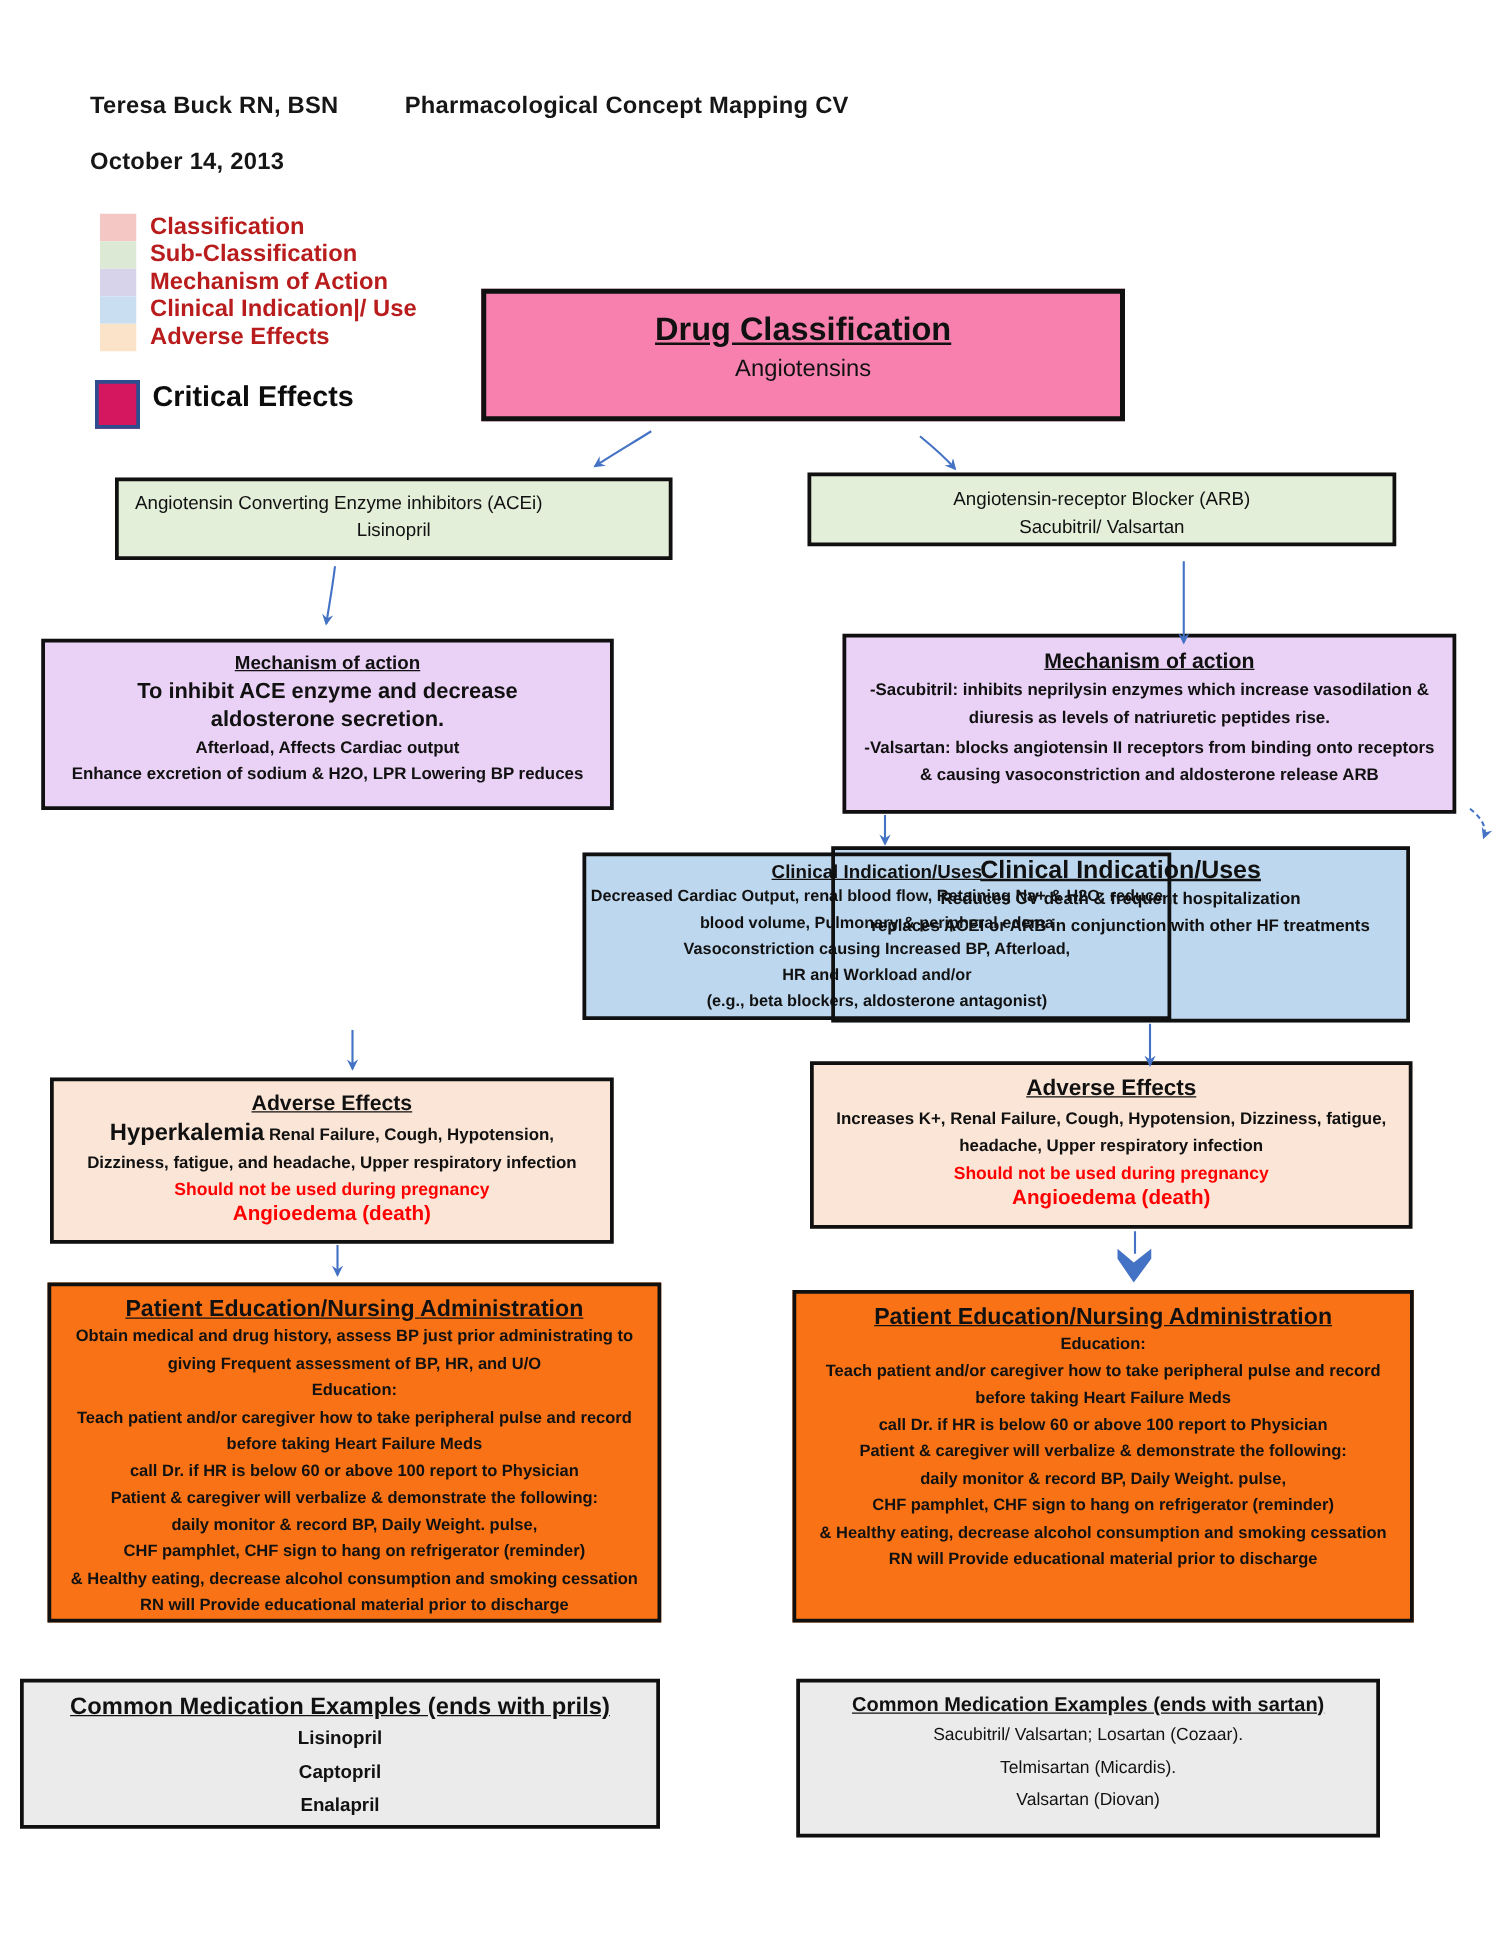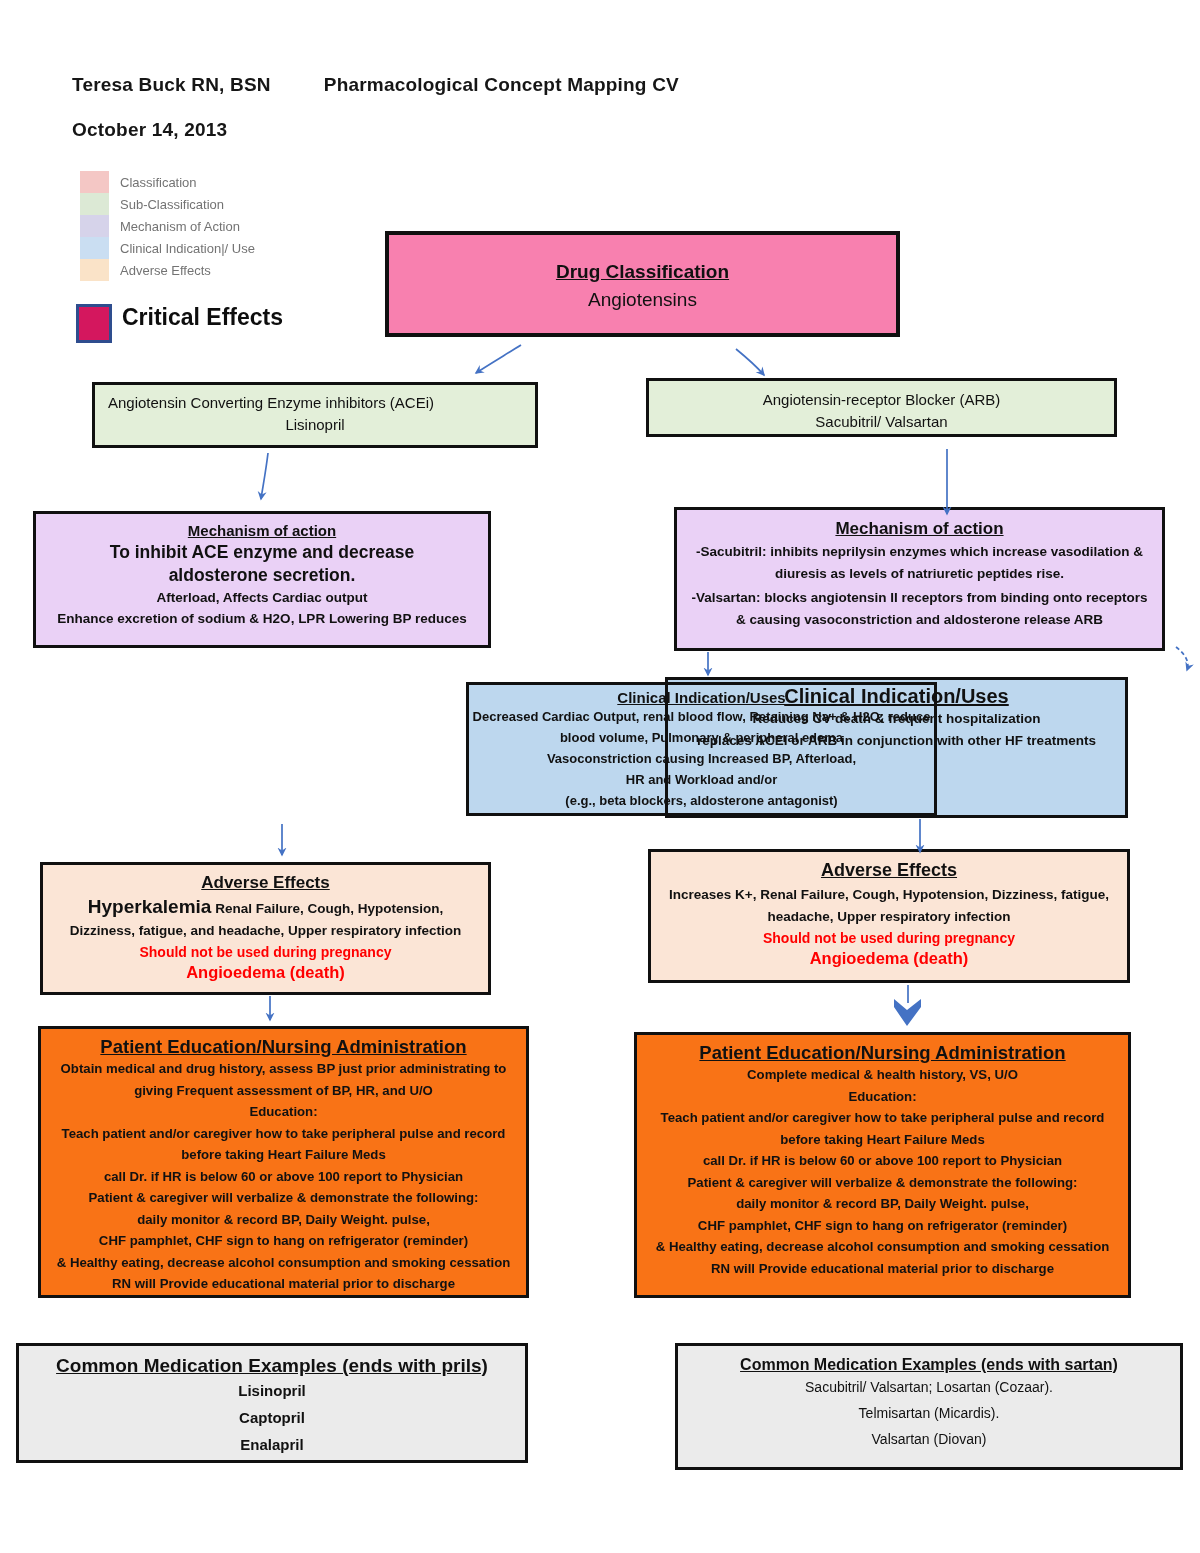--- a/index.html
+++ b/index.html
@@ -4,36 +4,36 @@
 <style>
   html,body{margin:0;padding:0;background:#ffffff;}
   #canvas{position:relative;width:1200px;height:1553px;background:#ffffff;
           font-family:"Liberation Sans",sans-serif;color:#111;overflow:hidden;}
   .abs{position:absolute;box-sizing:border-box;}
   
   .hdr{font-size:19px;font-weight:600;letter-spacing:.2px;color:#161616;}
   
   .legend-row{display:flex;align-items:center;height:22px;}
   .legend-swatch{width:29px;height:22px;flex:0 0 29px;}
-  .legend-label{margin-left:11px;font-size:13px;font-weight:400;color:#737373;white-space:nowrap;}
+  .legend-label{margin-left:11px;font-size:19px;font-weight:700;color:#b91c1c;white-space:nowrap;}
   .crit-swatch{width:30px;height:33px;background:#D4175E;border:3px solid #2E4D8E;}
   .crit-label{font-size:23px;font-weight:800;color:#0d0d0d;white-space:nowrap;}
   
   .box{position:absolute;box-sizing:border-box;border:3px solid #101010;text-align:center;}
   .u{text-decoration:underline;}
   .pink{background:#F880AF;border-width:4px;}
   .green{background:#E3EFD9;}
   .purple{background:#EAD1F6;}
   .peach{background:#FBE5D6;}
   .orange{background:#f97316;}
   .gray{background:#EBEBEB;}
   .bluefill{background:#BDD7EE;position:absolute;}
   .blueborder{position:absolute;box-sizing:border-box;border:3px solid #101010;background:transparent;text-align:center;}
   .red{color:#FF0000;}
-  .t-pink{font-size:19px;font-weight:800;padding-top:26px;}
+  .t-pink{font-size:26px;font-weight:800;padding-top:13px;}
   .s-pink{font-size:19px;font-weight:500;margin-top:6px;}
   .green-l1{font-size:15px;font-weight:500;text-align:left;padding:9px 22px 0 13px;}
   .green-l1c{font-size:15px;font-weight:500;padding-top:10px;}
   .green-l2{font-size:15px;font-weight:500;margin-top:5px;}
   .moaL-title{font-size:15px;font-weight:600;padding-top:8px;}
   .moaL-em{font-size:17.5px;font-weight:800;margin:2px 24px 0;line-height:23px;}
   .moa-line{font-size:13.5px;font-weight:600;line-height:21px;margin:0 10px;}
   .moaR-title{font-size:17px;font-weight:700;padding-top:9px;}
   .moaR-line{font-size:13.5px;font-weight:600;line-height:22px;margin:2px 12px 0;}
   .cliL-title{font-size:15px;font-weight:700;padding-top:4px;}
@@ -156,38 +156,37 @@
     <div class="pe-line">Teach patient and/or caregiver how to take peripheral pulse and record before taking Heart Failure Meds</div>
     <div class="pe-line"><span>call Dr. if HR is below </span><b>60</b><span> or above </span><b>100</b><span> report to Physician</span></div>
     <div class="pe-line">Patient &amp; caregiver will verbalize &amp; demonstrate the following:</div>
     <div class="pe-line">daily monitor &amp; record BP, Daily Weight. pulse,</div>
     <div class="pe-line">CHF pamphlet, CHF sign to hang on refrigerator (reminder)</div>
     <div class="pe-line">&amp; Healthy eating, decrease alcohol consumption and smoking cessation</div>
     <div class="pe-line">RN will Provide educational material prior to discharge</div>
   </div>
   <div class="box orange z1" style="left:634px;top:1032px;width:497px;height:266px;">
     <div class="pe-title u">Patient Education/Nursing Administration</div>
-    <div class="pe-line">Complete medical &amp; health history, VS, U/O</div>
     <div class="pe-line">Education:</div>
     <div class="pe-line">Teach patient and/or caregiver how to take peripheral pulse and record before taking Heart Failure Meds</div>
     <div class="pe-line"><span>call Dr. if HR is below </span><b>60</b><span> or above </span><b>100</b><span> report to Physician</span></div>
     <div class="pe-line">Patient &amp; caregiver will verbalize &amp; demonstrate the following:</div>
     <div class="pe-line">daily monitor &amp; record BP, Daily Weight. pulse,</div>
     <div class="pe-line">CHF pamphlet, CHF sign to hang on refrigerator (reminder)</div>
     <div class="pe-line">&amp; Healthy eating, decrease alcohol consumption and smoking cessation</div>
     <div class="pe-line">RN will Provide educational material prior to discharge</div>
   </div>
 
   <div class="box gray z1" style="left:16px;top:1343px;width:512px;height:120px;">
     <div class="meds-titleL u">Common Medication Examples (ends with prils)</div>
     <div class="meds-itemL">Lisinopril</div>
     <div class="meds-itemL">Captopril</div>
     <div class="meds-itemL">Enalapril</div>
   </div>
-  <div class="box gray z1" style="left:675px;top:1343px;width:508px;height:127px;">
+  <div class="box gray z1" style="left:637px;top:1343px;width:467px;height:127px;">
     <div class="meds-titleR u">Common Medication Examples (ends with sartan)</div>
     <div class="meds-itemR">Sacubitril/ Valsartan; Losartan (Cozaar).</div>
     <div class="meds-itemR">Telmisartan (Micardis).</div>
     <div class="meds-itemR">Valsartan (Diovan)</div>
   </div>
 
   <svg class="wires" width="1200" height="1553" viewBox="0 0 1200 1553">
     <defs>
       <marker id="ah" markerWidth="10" markerHeight="10" refX="7.5" refY="4.5" orient="auto" markerUnits="userSpaceOnUse">
         <path d="M0,0 L9,4.5 L0,9 L3,4.5 Z" fill="#4472C4"></path>

